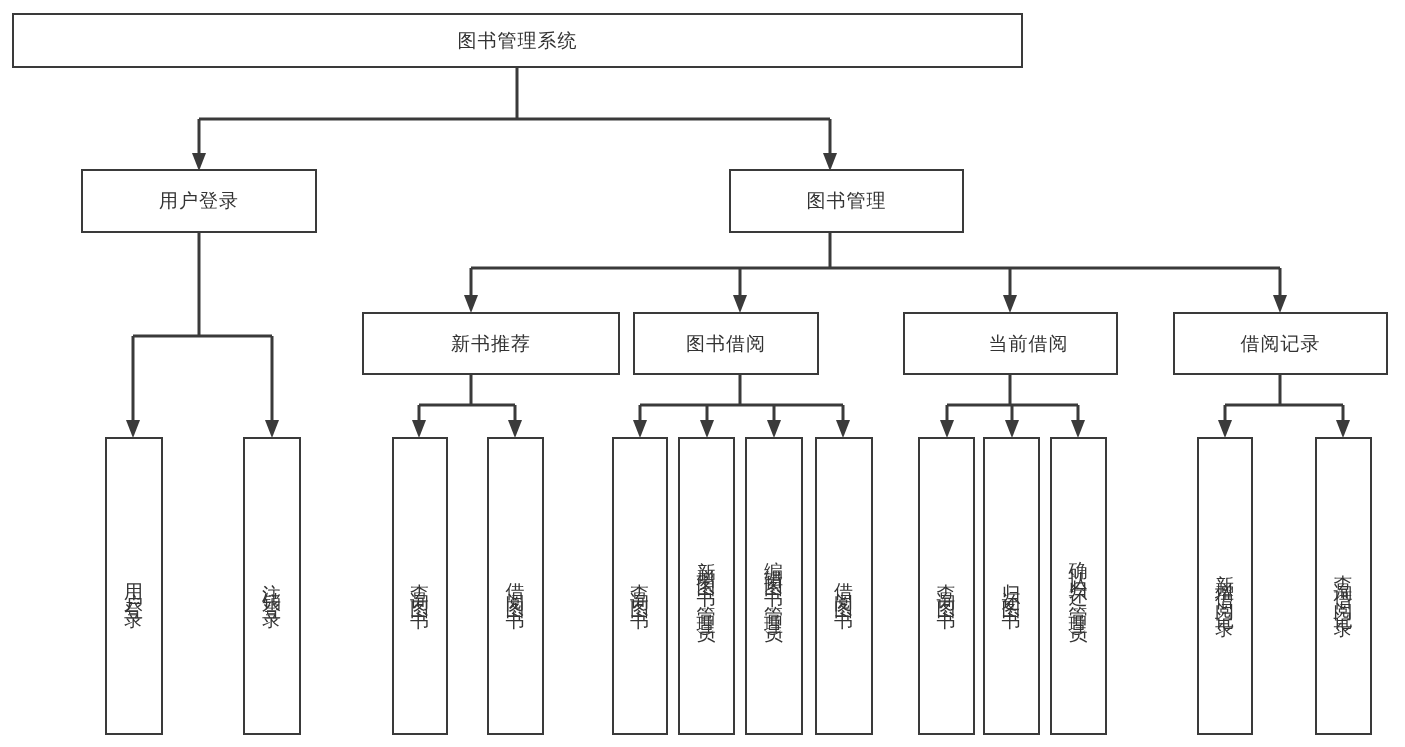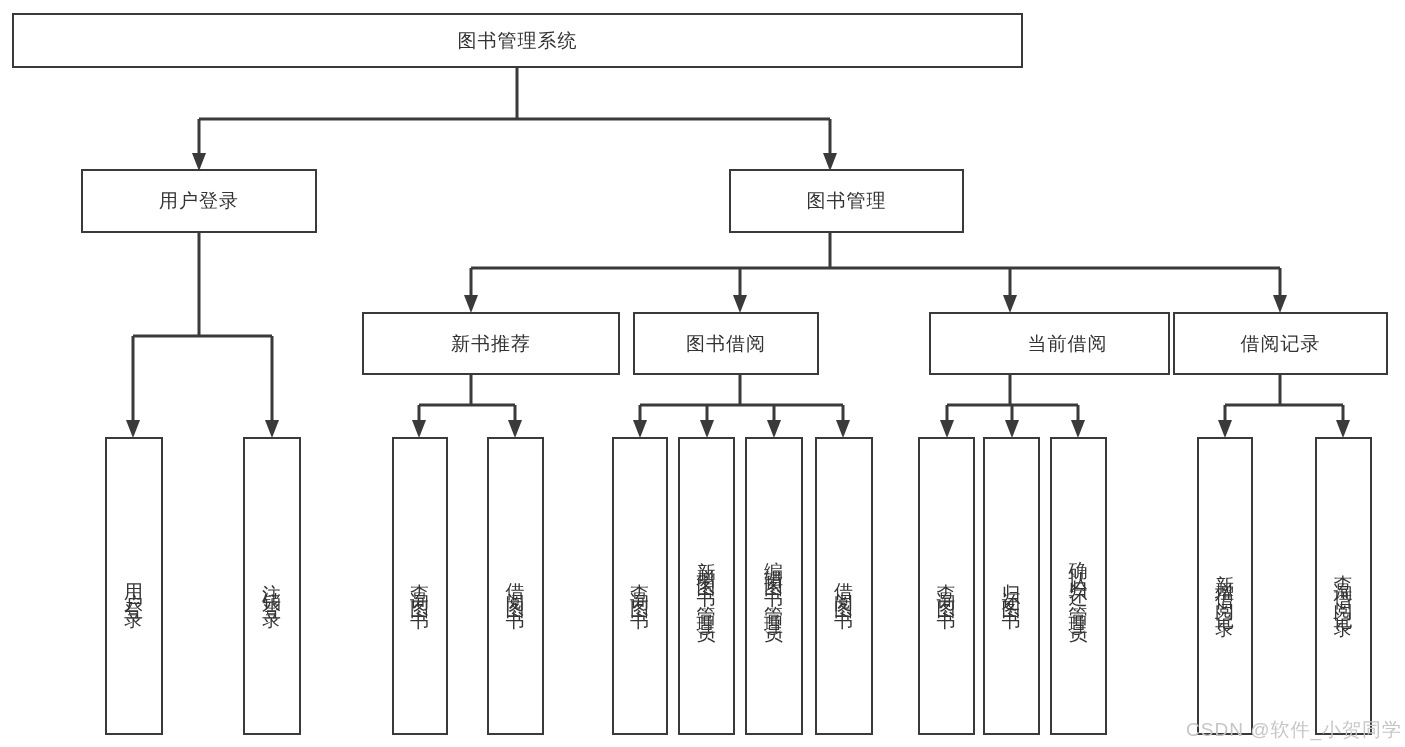--- a/index.html
+++ b/index.html
@@ -27,21 +27,21 @@
     letter-spacing:9px;
     line-height:1;
     white-space:nowrap;
   }
   
   #n-root   {left:12px;  top:13px;  width:1011px;height:55px;}
   #n-user   {left:81px;  top:169px; width:236px; height:64px;}
   #n-mgmt   {left:713px; top:169px; width:235px; height:64px;margin-left:16px;}
   #n-rec    {left:362px; top:312px; width:258px; height:63px;}
   #n-borrow {left:633px; top:312px; width:186px; height:63px;}
-  #n-current{left:929px; top:312px; width:241px; height:63px;padding-left:36px;}
+  #n-current{left:903px; top:312px; width:215px; height:63px;padding-left:36px;}
   #n-records{left:1173px;top:312px; width:215px; height:63px;}
   .leaf{top:437px;height:298px;}
   #l-userlogin{left:105px; width:58px;}
   #l-logout   {left:243px; width:58px;}
   #l-query1   {left:392px; width:56px;}
   #l-borrow1  {left:487px; width:57px;}
   #l-query2   {left:612px; width:56px;}
   #l-add      {left:678px; width:57px;}
   #l-edit     {left:745px; width:58px;}
   #l-borrow2  {left:815px; width:58px;}
@@ -166,15 +166,14 @@
     <span class="lbl">确认归还（管理员）</span>
   </div>
 
   <div class="box leaf" id="l-addrec">
     <span class="lbl">新增借阅记录</span>
   </div>
   <div class="box leaf" id="l-queryrec">
     <span class="lbl">查询借阅记录</span>
   </div>
 
-  <div id="watermark">CSDN @软件_小贺同学</div>
 
 </div>
 
 </body></html>

